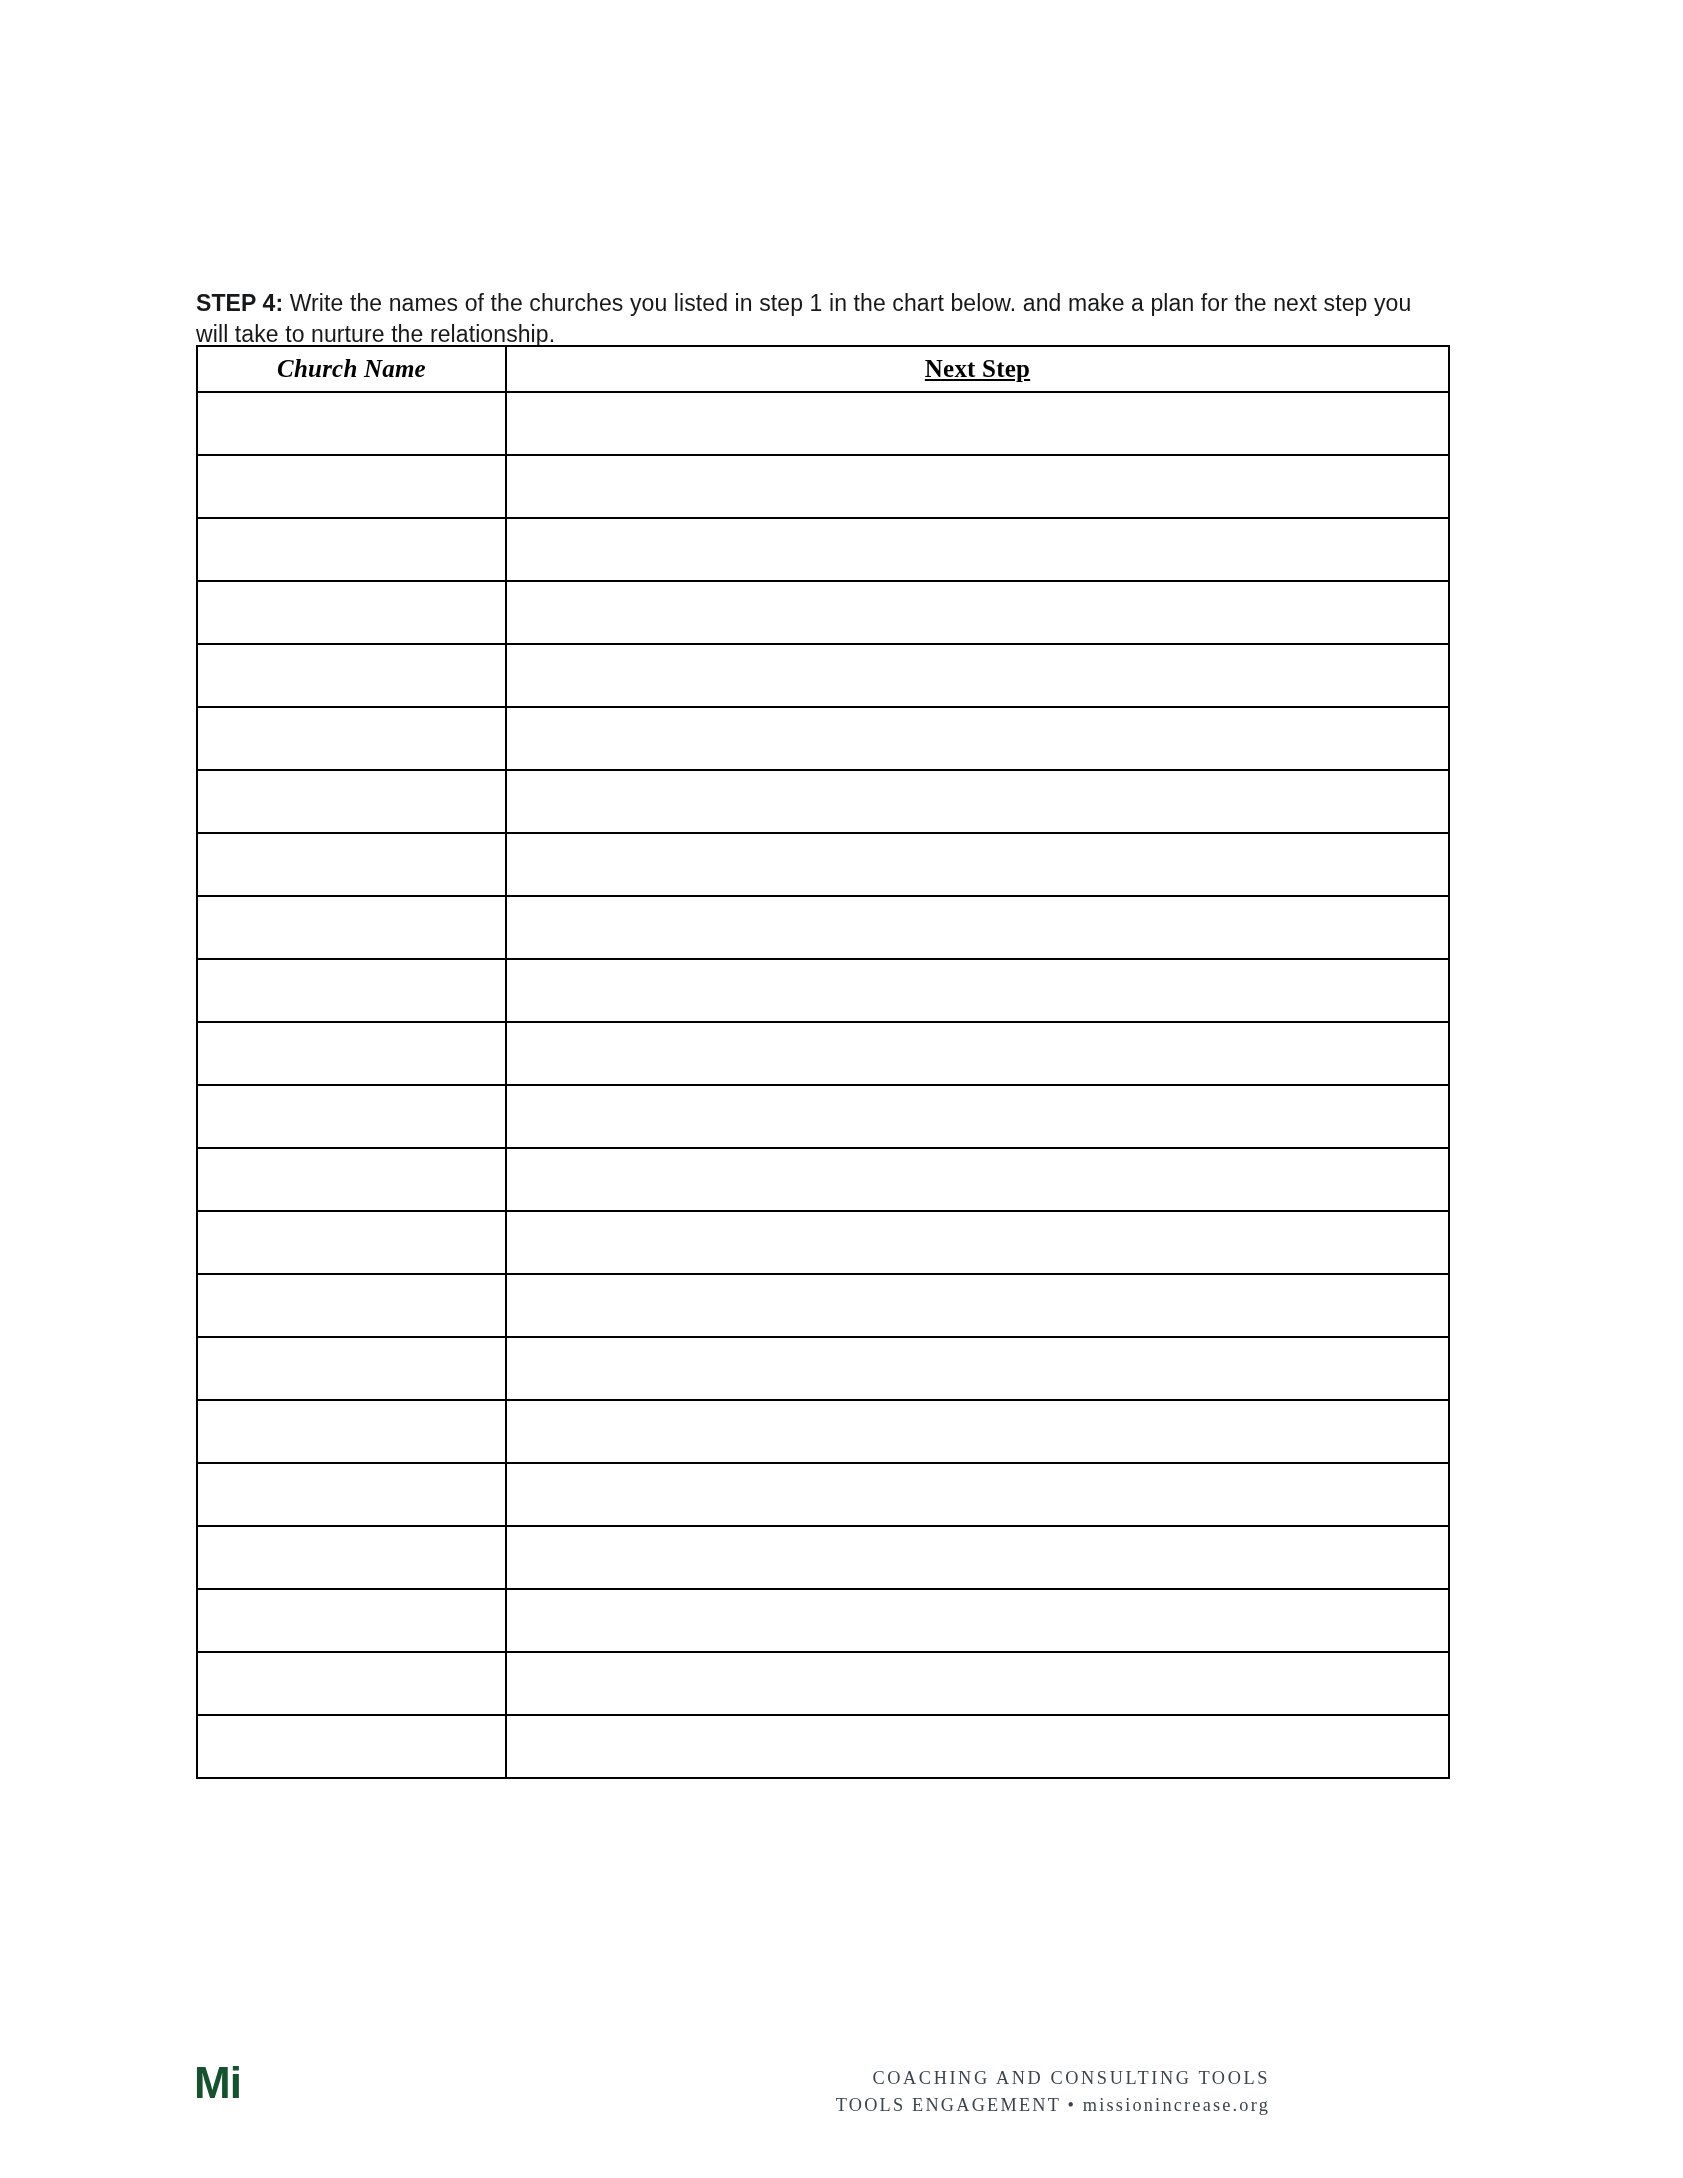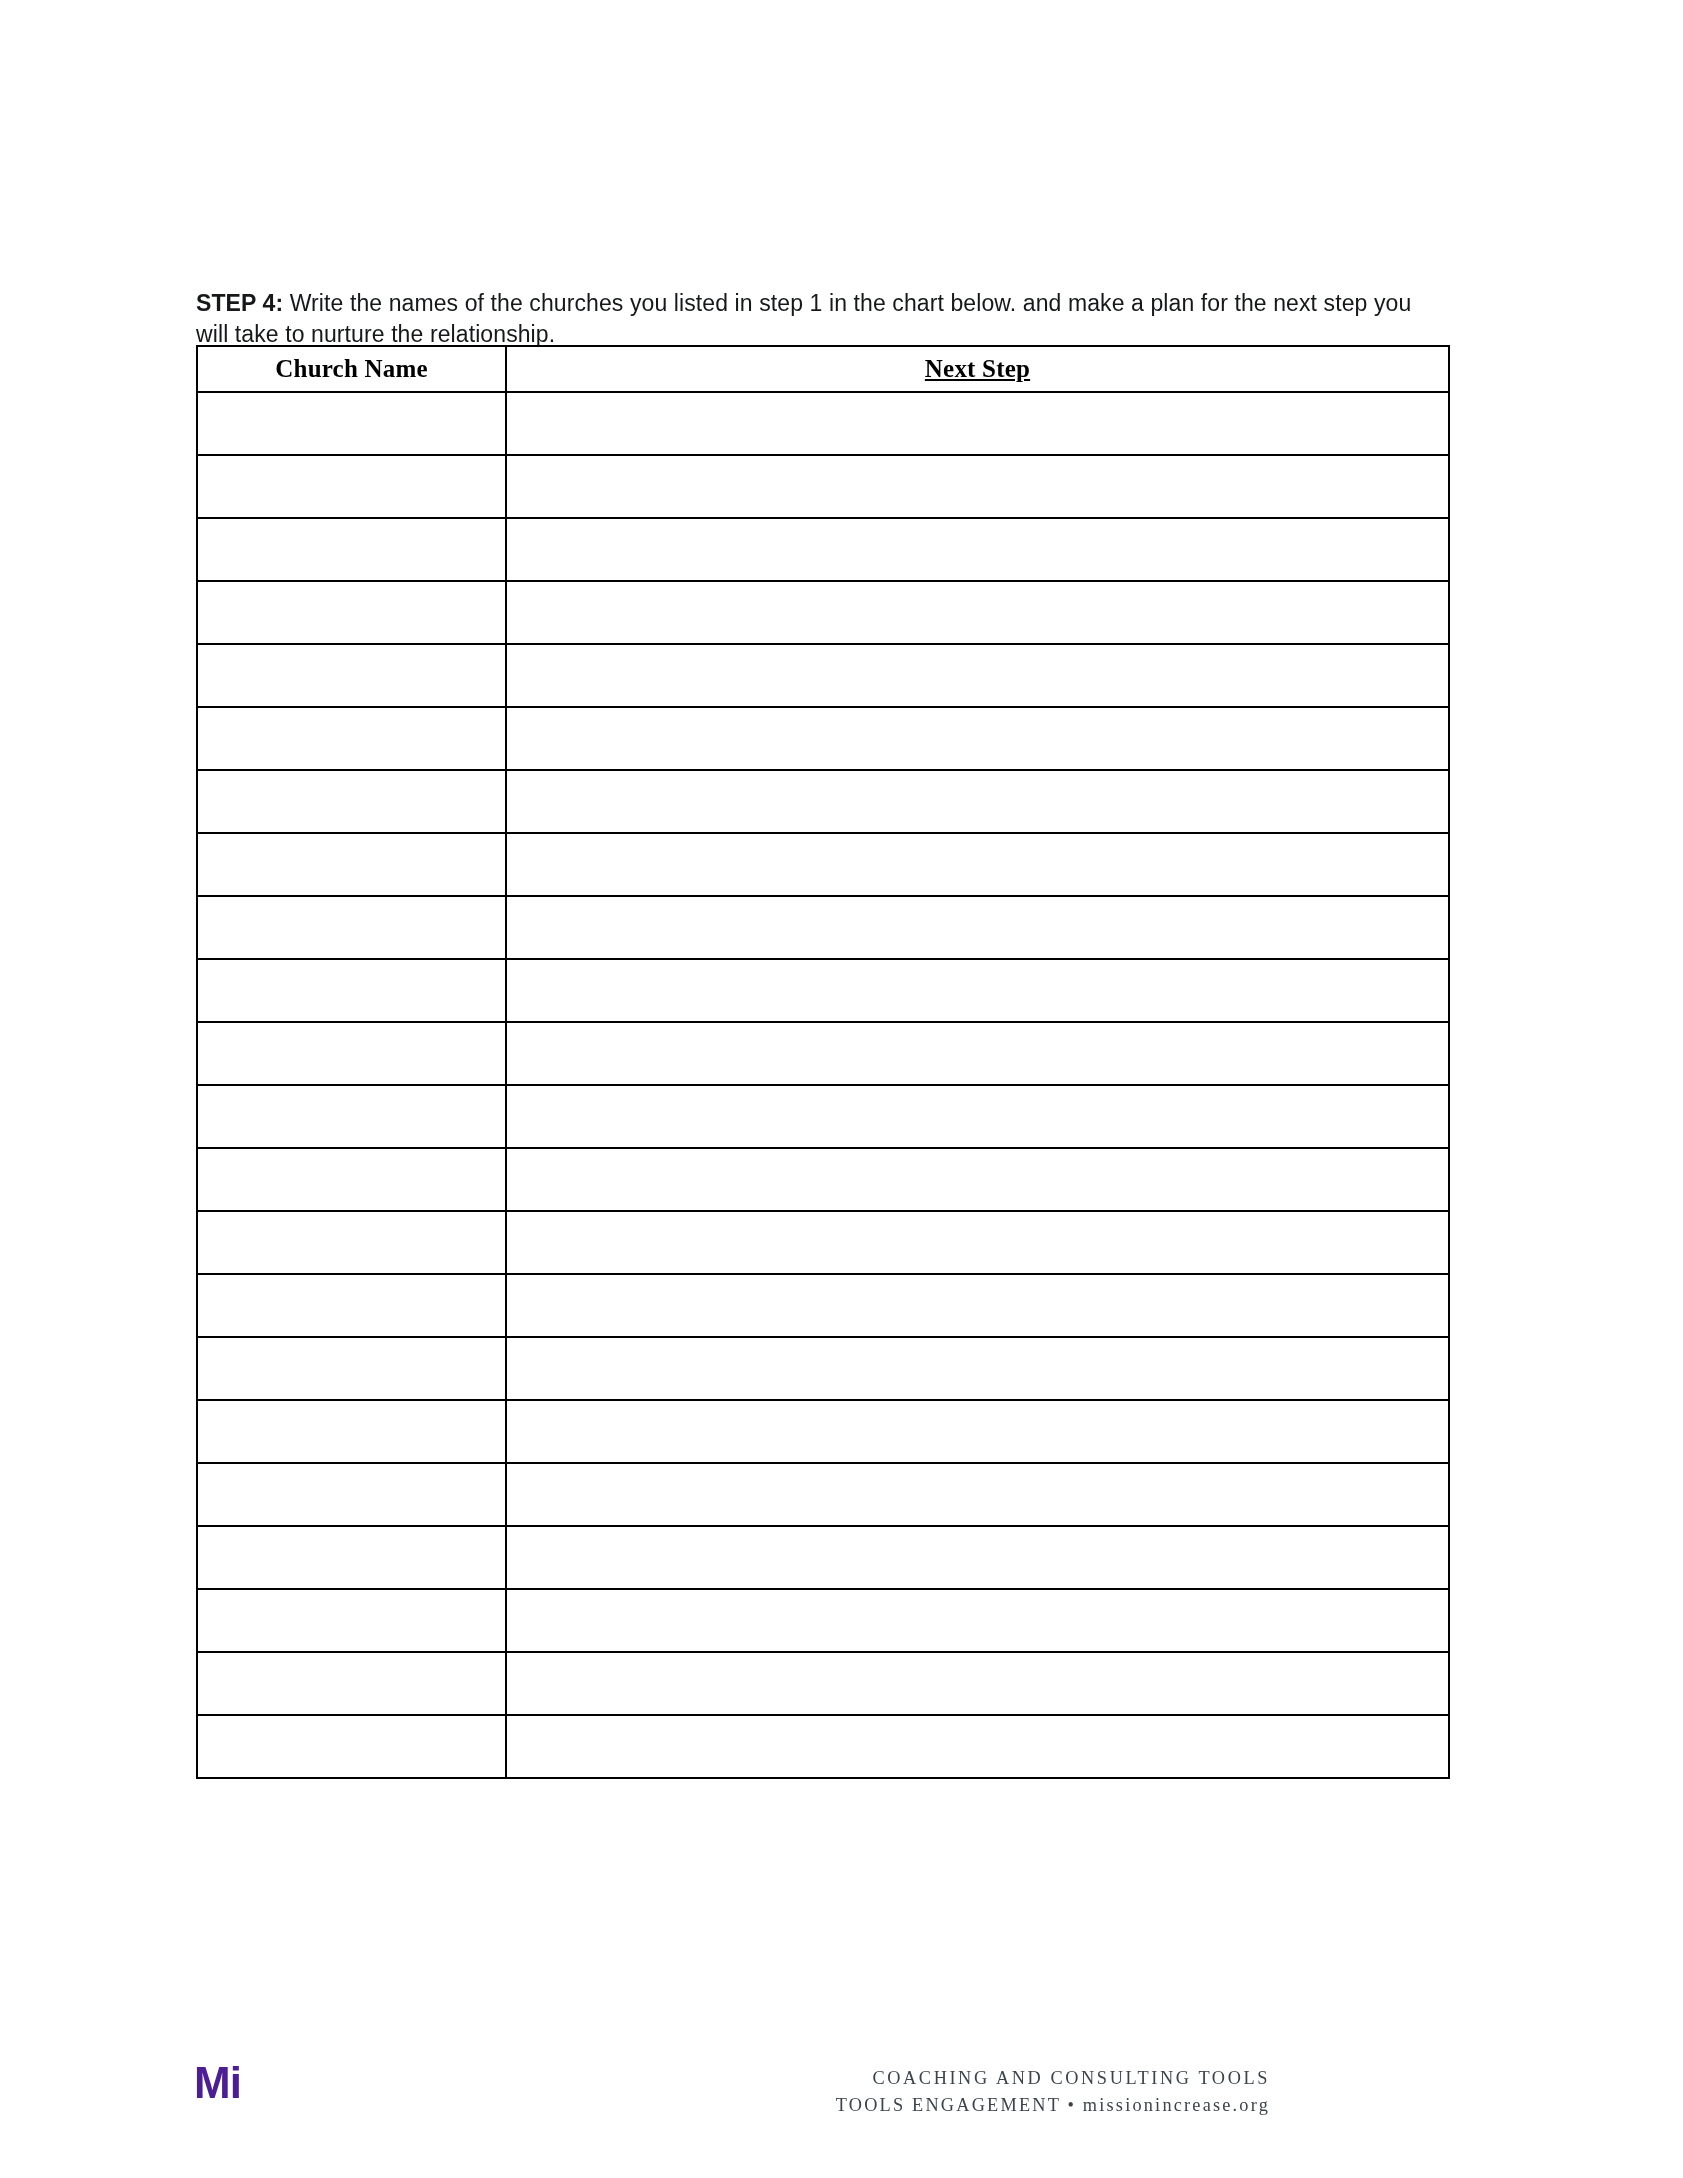--- a/index.html
+++ b/index.html
@@ -59,32 +59,32 @@
     font-weight: bold;
     font-size: 25px;
     text-align: center;
     height: 44px;
     vertical-align: middle;
     letter-spacing: 0.2px;
   }
   .chart td {
     height: 61px;
   }
-  .col-name { width: 307px; }
+  .col-name { width: 307px; font-style: italic; }
   .col-step { width: 941px; text-decoration: underline; }
 
   
   .footer-logo {
     position: absolute;
     left: 194px;
     top: 2061px;
     font-family: "Liberation Sans", sans-serif;
     font-weight: bold;
     font-size: 44px;
-    color: #4c1d95;
+    color: #14532d;
     letter-spacing: -1px;
     line-height: 1;
   }
   .footer-text {
     position: absolute;
     right: 194px;
     top: 2065px;
     text-align: right;
     font-family: Liberation Serif, serif;
     font-size: 18.3px;

